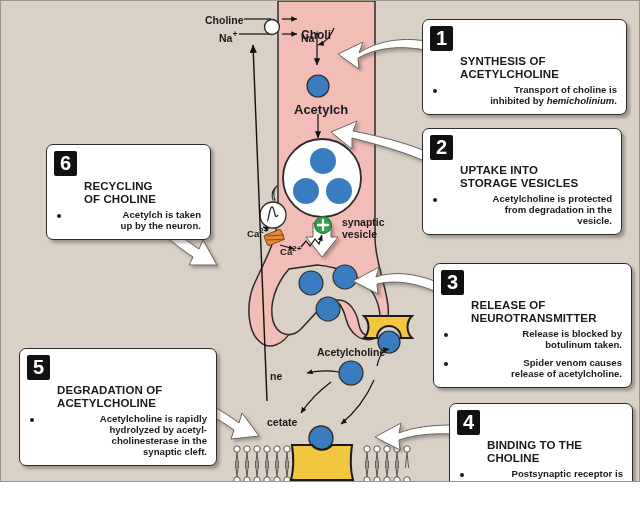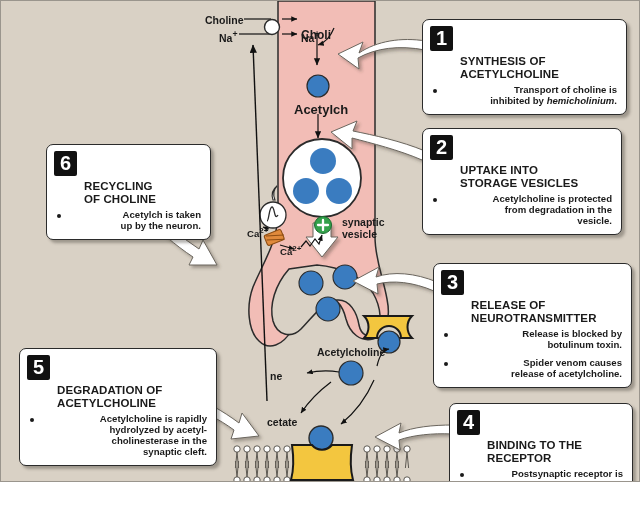--- a/index.html
+++ b/index.html
@@ -325,31 +325,31 @@
   </div>
 
   <div class="callout" id="callout-3">
     <div class="c-head">
       <div class="c-num">3</div>
       <div class="c-title">RELEASE OF
 NEUROTRANSMITTER</div>
     </div>
     <ul class="c-bullets">
       <li>Release is blocked by
-botulinum toxin.</li>
+botulinum taken.</li>
       <li>Spider venom causes
 release of acetylcholine.</li>
     </ul>
   </div>
 
   <div class="callout" id="callout-4">
     <div class="c-head">
       <div class="c-num">4</div>
       <div class="c-title">BINDING TO THE
-RECEPTOR</div>
+CHOLINE</div>
     </div>
     <ul class="c-bullets">
       <li>Postsynaptic receptor is
 activated by binding
 of the neurotransmitter.</li>
     </ul>
   </div>
 
   <div class="callout" id="callout-5">
     <div class="c-head">

